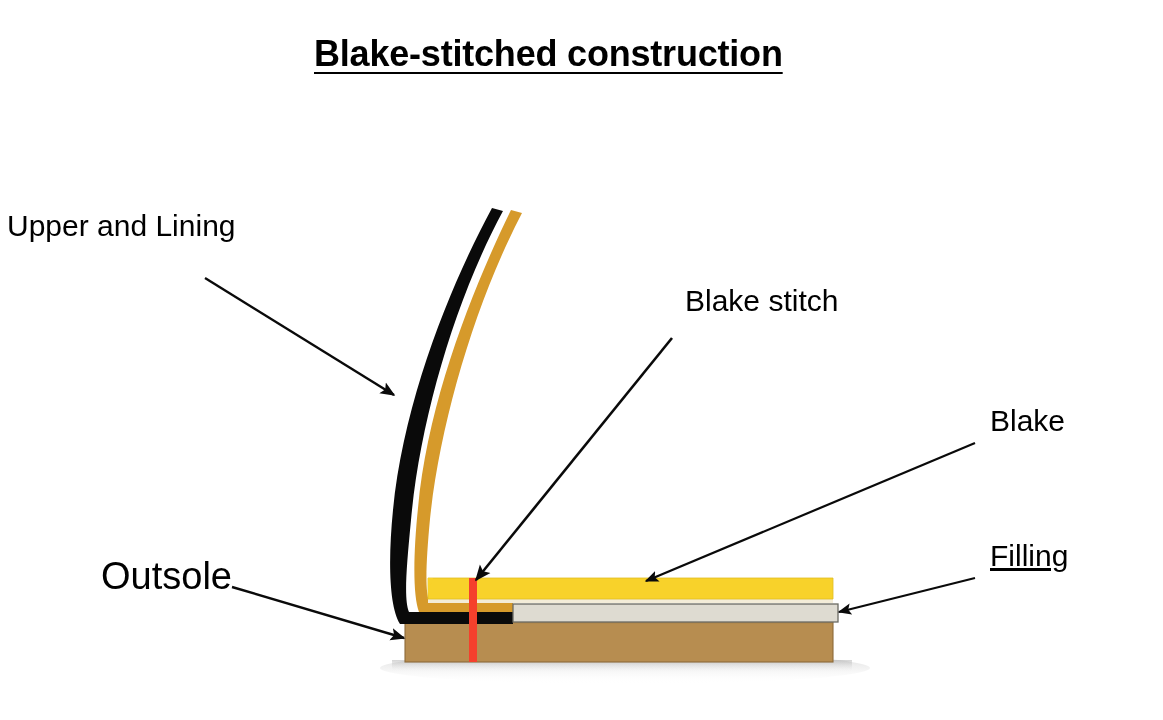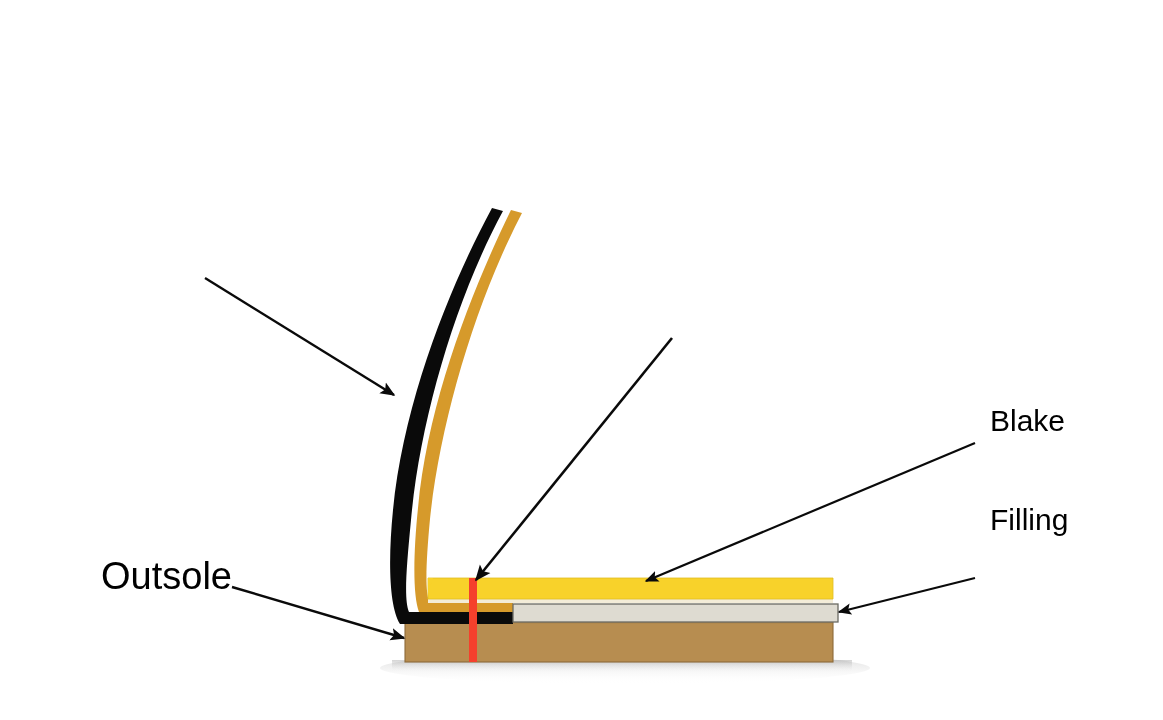--- a/index.html
+++ b/index.html
@@ -61,23 +61,24 @@
     font-weight: 400;
   }
   #label-insole {
     left: 990px;
     top: 406px;
     font-size: 30px;
     font-weight: 400;
   }
   #label-filling {
     left: 990px;
-    top: 505px;
+    top: 541px;
     font-size: 30px;
     font-weight: 400;
+    text-decoration: underline;
   }
   #label-outsole {
     left: 101px;
     top: 557px;
     font-size: 38px;
     font-weight: 400;
   }
 </style>
 </head>
 <body>
@@ -142,22 +143,25 @@
 
     <line x1="672" y1="338" x2="476" y2="580" stroke="#0a0a0a" stroke-width="2.6" marker-end="url(#arrowhead)"></line>
 
     <line x1="975" y1="443" x2="646" y2="581" stroke="#0a0a0a" stroke-width="2.2" marker-end="url(#arrowhead)"></line>
 
     <line x1="975" y1="578" x2="839" y2="612" stroke="#0a0a0a" stroke-width="2.2" marker-end="url(#arrowhead)"></line>
 
     <line x1="232" y1="587" x2="404" y2="638" stroke="#0a0a0a" stroke-width="2.4" marker-end="url(#arrowhead)"></line>
   </svg>
 
+  <div class="txt" id="page-title">Blake-stitched construction</div>
 
+  <div class="txt" id="label-upper-lining">Upper and Lining</div>
 
+  <div class="txt" id="label-blake-stitch">Blake stitch</div>
 
   <div class="txt" id="label-insole">Blake</div>
 
   <div class="txt" id="label-filling">Filling</div>
 
   <div class="txt" id="label-outsole">Outsole</div>
 
 </div>
 
 </body></html>

